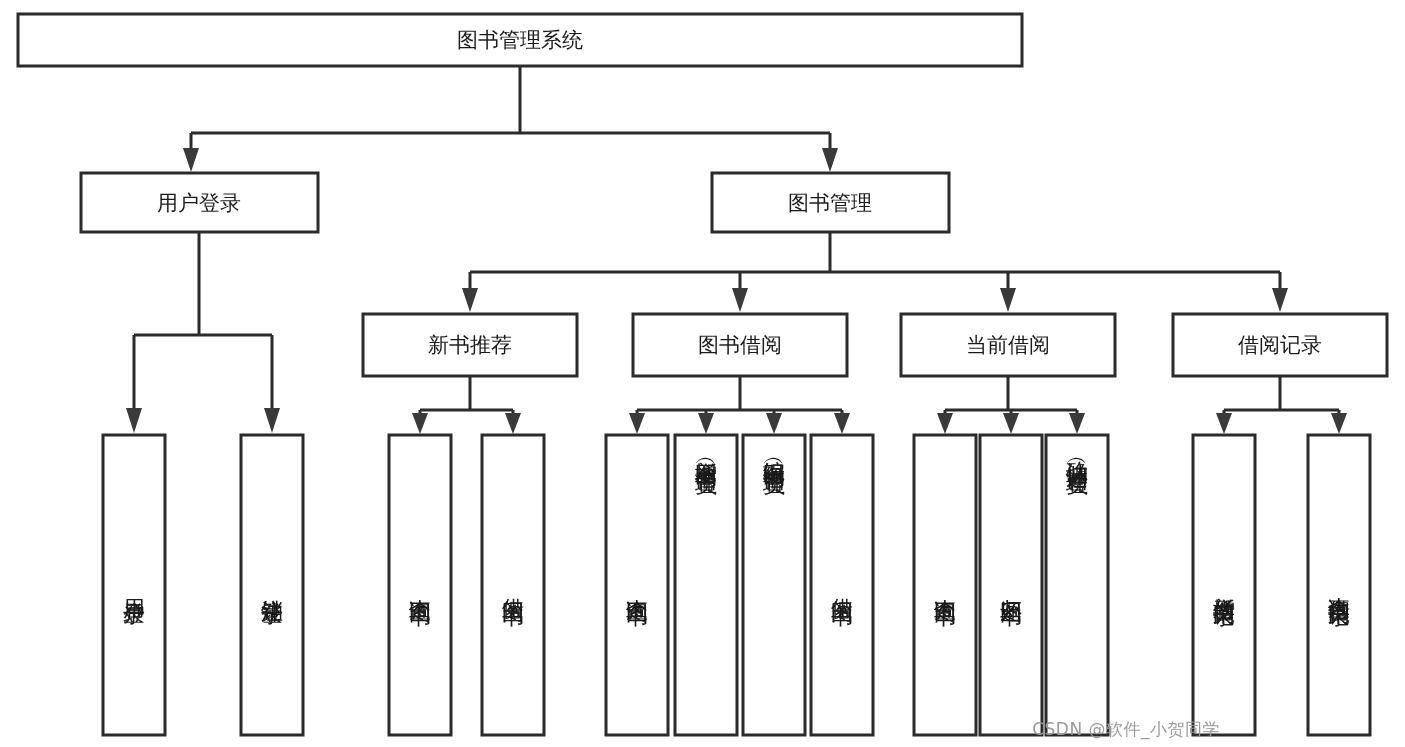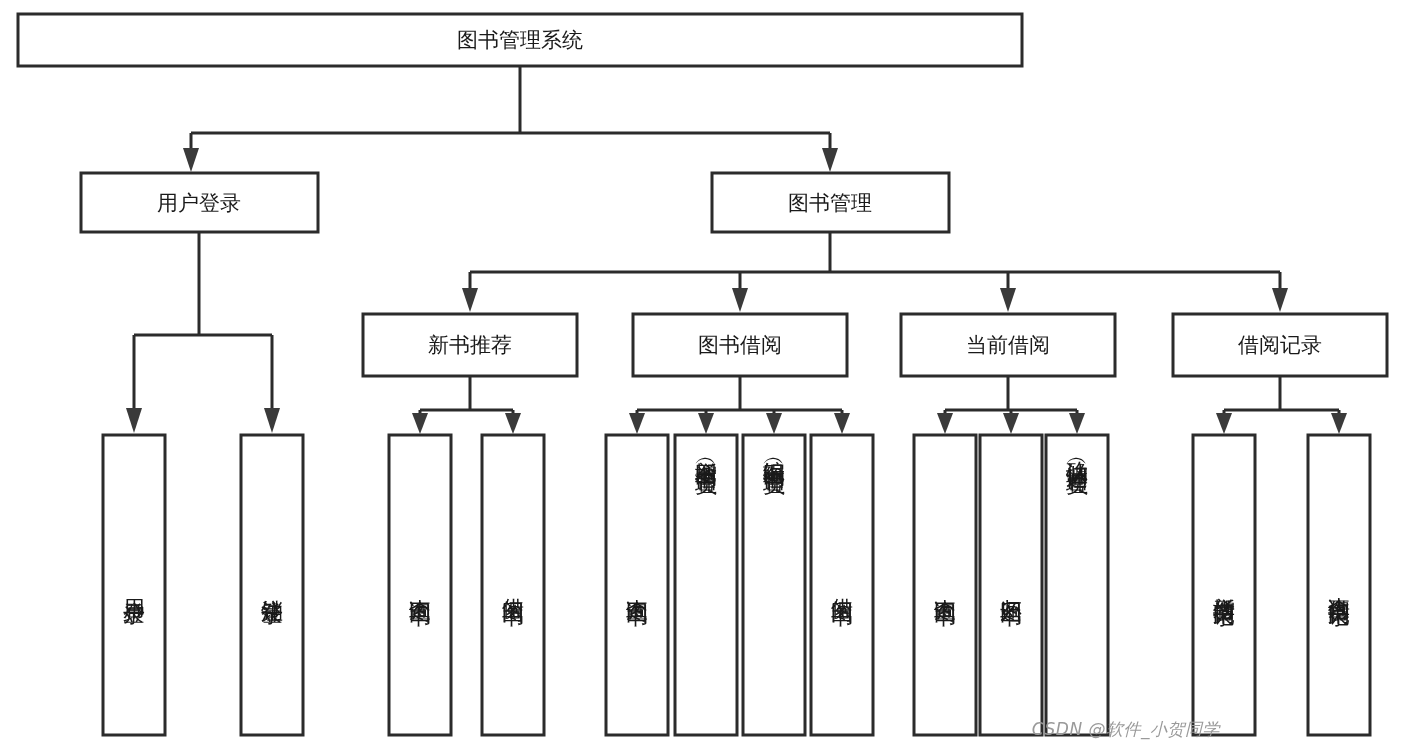--- a/index.html
+++ b/index.html
@@ -69,21 +69,20 @@
   }
   .watermark {
     position: absolute;
     right: 8px;
     bottom: 6px;
     font-family: "DejaVu Sans", "Liberation Sans", sans-serif;
     font-size: 17px;
     color: #9a9a9a;
     letter-spacing: 0.5px;
     white-space: nowrap;
-    font-style: italic;
   }
 </style>
 </head>
 <body>
 
 <div id="diagram-root">
 
   <svg id="flow-svg" viewBox="0 0 1405 747">
 
     <g>

